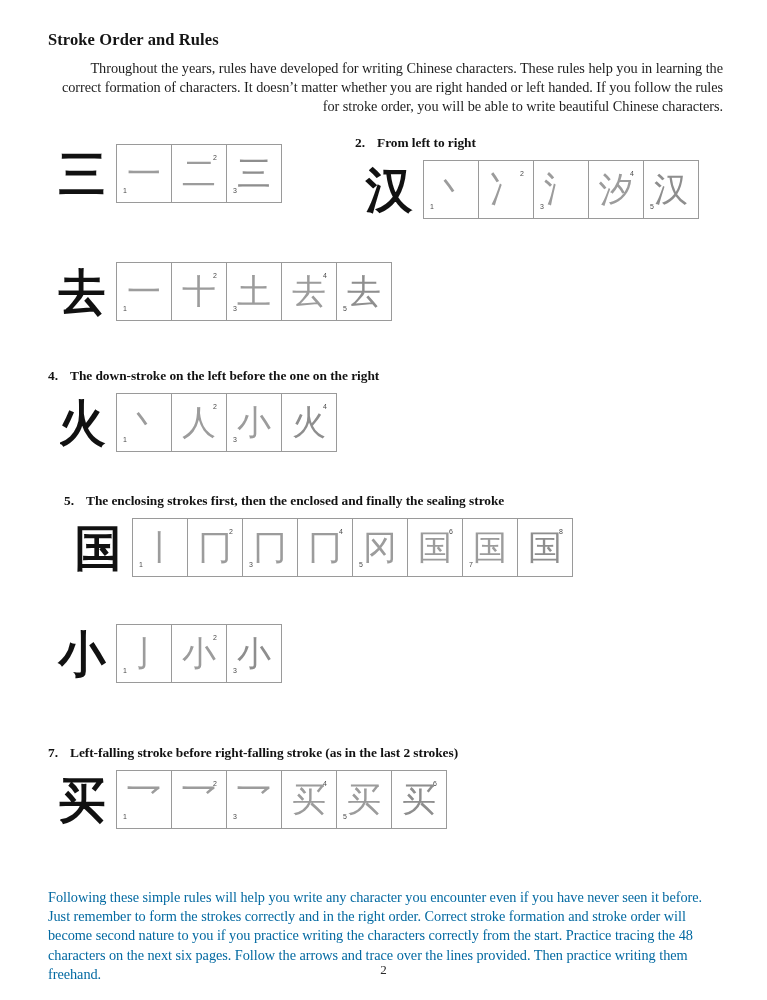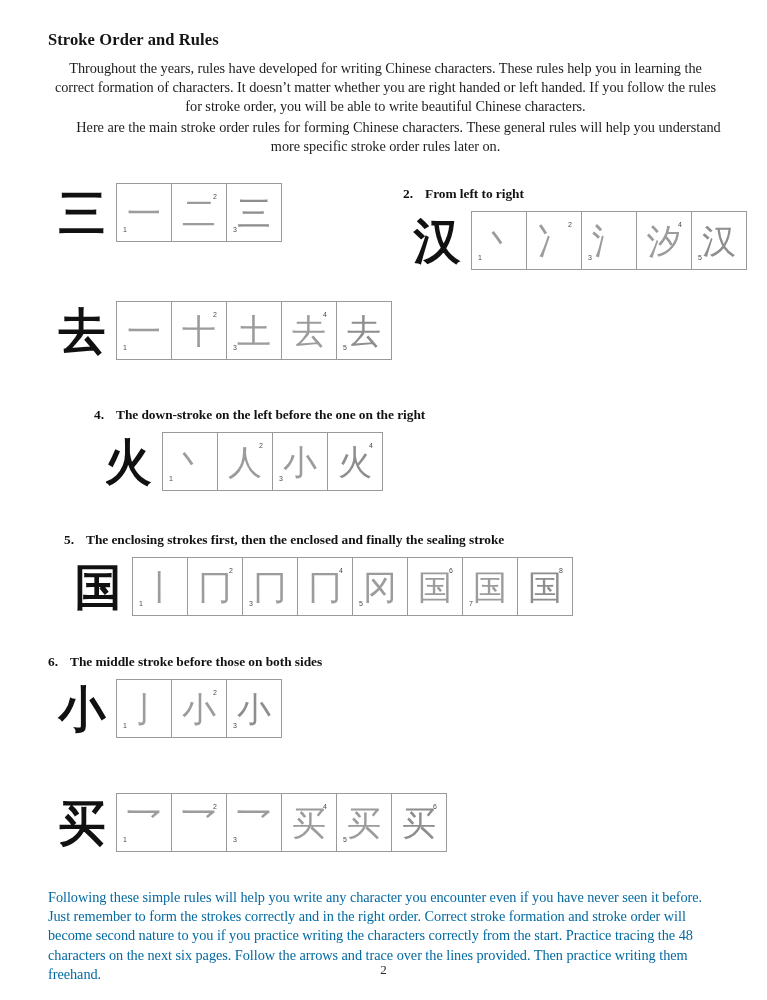--- a/index.html
+++ b/index.html
@@ -36,21 +36,21 @@
     font-weight: bold;
     margin: 0 0 9px 0;
     letter-spacing: 0.1px;
     color: #141414;
   }
 
   p.body-para {
     font-size: 14.3px;
     line-height: 1.345;
     margin: 0;
-    text-align: center;
+    text-align: right;
     color: #1d1d1d;
     letter-spacing: -0.05px;
   }
   p.body-para.indent {
     text-indent: 26px;
     margin-top: 1px;
   }
 
   
   .rules {
@@ -153,21 +153,20 @@
 <body>
 
 <div class="page">
 
   <div class="content">
 
     <h1 class="page-title">Stroke Order and Rules</h1>
 
     <p class="body-para">Throughout the years, rules have developed for writing Chinese characters. These rules help you in learning the correct formation of characters. It doesn’t matter whether you are right handed or left handed. If you follow the rules for stroke order, you will be able to write beautiful Chinese characters.</p>
 
-    <p class="body-para indent">Here are the main stroke order rules for forming Chinese characters. These general rules will help you understand more specific stroke order rules later on.</p>
 
     <div class="rules" id="rules-container" style="height: 700px;">
         <div class="rule" style="left: 0px; top: 0px;">
           <div class="rule-body">
             <div class="big-char">三</div>
             <div class="box-strip">
               <div class="sbox">
                 <div class="glyph partial">一</div>
                 <div class="snum" style="left: 6px; bottom: 8px;">1</div>
               </div>
@@ -175,21 +174,21 @@
                 <div class="glyph partial">二</div>
                 <div class="snum" style="right: 9px; top: 9px;">2</div>
               </div>
               <div class="sbox">
                 <div class="glyph">三</div>
                 <div class="snum" style="left: 6px; bottom: 8px;">3</div>
               </div>
             </div>
           </div>
         </div>
-        <div class="rule" style="left: 307px; top: 12px; margin-left: 48px;">
+        <div class="rule" style="left: 307px; top: 0px;">
           <div class="rule-heading"><span class="rule-num">2.</span><span>From left to right</span></div>
           <div class="rule-body">
             <div class="big-char">汉</div>
             <div class="box-strip">
               <div class="sbox">
                 <div class="glyph partial">丶</div>
                 <div class="snum" style="left: 6px; bottom: 8px;">1</div>
               </div>
               <div class="sbox">
                 <div class="glyph partial">冫</div>
@@ -230,21 +229,21 @@
                 <div class="glyph partial">去</div>
                 <div class="snum" style="right: 9px; top: 9px;">4</div>
               </div>
               <div class="sbox">
                 <div class="glyph">去</div>
                 <div class="snum" style="left: 6px; bottom: 8px;">5</div>
               </div>
             </div>
           </div>
         </div>
-        <div class="rule" style="left: 0px; top: 233px; margin-left: 46px;">
+        <div class="rule" style="left: 0px; top: 233px;">
           <div class="rule-heading"><span class="rule-num">4.</span><span>The down-stroke on the left before the one on the right</span></div>
           <div class="rule-body">
             <div class="big-char">火</div>
             <div class="box-strip">
               <div class="sbox">
                 <div class="glyph partial">丶</div>
                 <div class="snum" style="left: 6px; bottom: 8px;">1</div>
               </div>
               <div class="sbox">
                 <div class="glyph partial">人</div>
@@ -295,40 +294,40 @@
                 <div class="snum" style="left: 6px; bottom: 8px;">7</div>
               </div>
               <div class="sbox">
                 <div class="glyph">国</div>
                 <div class="snum" style="right: 9px; top: 9px;">8</div>
               </div>
             </div>
           </div>
         </div>
         <div class="rule" style="left: 0px; top: 480px;">
-          <div class="rule-heading"><span class="rule-num">6.</span><span>The middle stroke before those on both sides</span></div>
           <div class="rule-body">
             <div class="big-char">小</div>
             <div class="box-strip">
               <div class="sbox">
                 <div class="glyph partial">亅</div>
                 <div class="snum" style="left: 6px; bottom: 8px;">1</div>
               </div>
               <div class="sbox">
                 <div class="glyph partial">小</div>
                 <div class="snum" style="right: 9px; top: 9px;">2</div>
               </div>
               <div class="sbox">
                 <div class="glyph">小</div>
                 <div class="snum" style="left: 6px; bottom: 8px;">3</div>
               </div>
             </div>
           </div>
         </div>
         <div class="rule" style="left: 0px; top: 610px;">
+          <div class="rule-heading"><span class="rule-num">7.</span><span>Left-falling stroke before right-falling stroke (as in the last 2 strokes)</span></div>
           <div class="rule-body">
             <div class="big-char">买</div>
             <div class="box-strip">
               <div class="sbox">
                 <div class="glyph partial">乛</div>
                 <div class="snum" style="left: 6px; bottom: 8px;">1</div>
               </div>
               <div class="sbox">
                 <div class="glyph partial">乛</div>
                 <div class="snum" style="right: 9px; top: 9px;">2</div>

